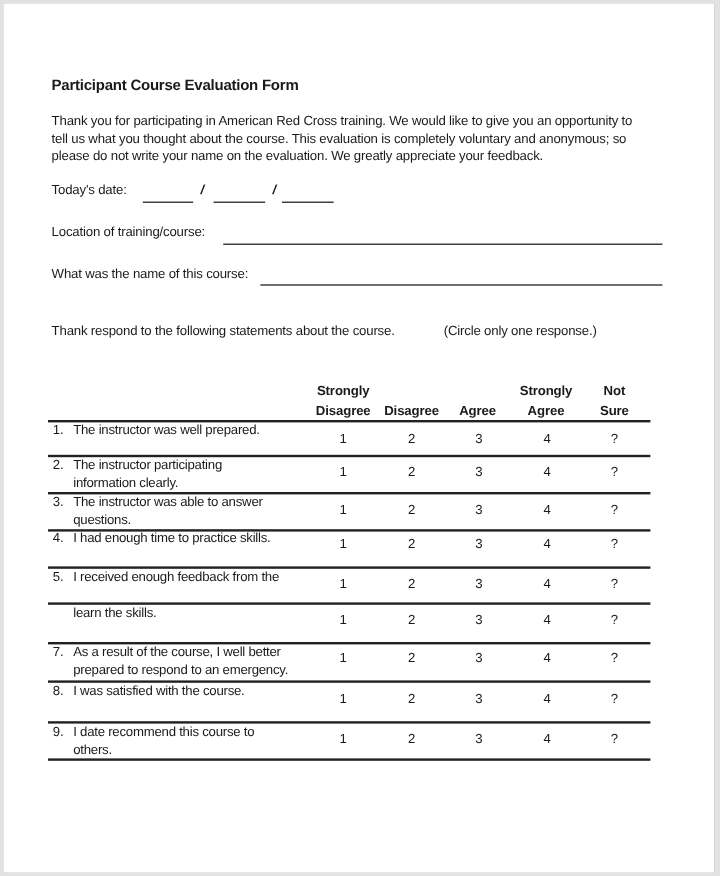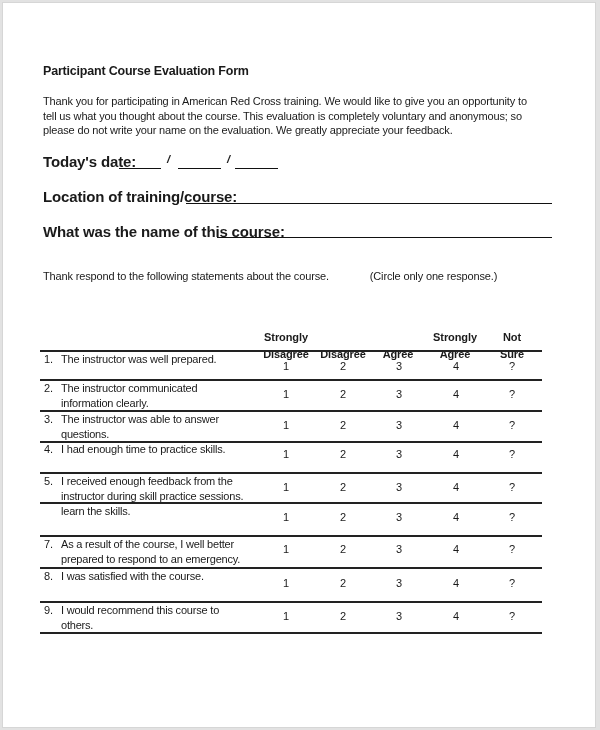--- a/index.html
+++ b/index.html
@@ -33,23 +33,22 @@
   }
   .intro {
     left: 43px; top: 94px;
     width: 510px;
     font-size: 11px;
     line-height: 14.6px;
     letter-spacing: -0.15px;
   }
   .intro p { margin: 0; white-space: nowrap; }
   .field-label {
-    font-size: 15px;
+    font-size: 11px;
     letter-spacing: -0.15px;
-    font-weight: bold;
   }
   .rule {
     position: absolute;
     height: 0;
     border-top: 1.4px solid #111;
   }
   .slash {
     position: absolute;
     font-size: 11px;
     font-weight: bold;
@@ -64,21 +63,20 @@
   .instructions b { font-weight: normal; padding-left: 38px; }
 
   
   .th {
     position: absolute;
     font-size: 11px;
     font-weight: bold;
     text-align: center;
     line-height: 16.5px;
     letter-spacing: -0.1px;
-    margin-top: 11px;
   }
   .hline {
     position: absolute;
     left: 40px;
     width: 502px;
     height: 0;
     border-top: 2px solid #222;
   }
   .row-text {
     position: absolute;
@@ -163,21 +161,21 @@
 <div class="row-text" style="top:352px;">
   <div><span class="num">1.</span><span>The instructor was well prepared.</span></div>
 </div>
 <div class="cell" style="left:271px; top:360px;">1</div>
 <div class="cell" style="left:328px; top:360px;">2</div>
 <div class="cell" style="left:384px; top:360px;">3</div>
 <div class="cell" style="left:441px; top:360px;">4</div>
 <div class="cell" style="left:497px; top:360px;">?</div>
 
 <div class="row-text" style="top:381px;">
-  <div><span class="num">2.</span><span>The instructor communicated</span></div>
+  <div><span class="num">2.</span><span>The instructor participating</span></div>
   <div class="cont">information clearly.</div>
 </div>
 <div class="cell" style="left:271px; top:388px;">1</div>
 <div class="cell" style="left:328px; top:388px;">2</div>
 <div class="cell" style="left:384px; top:388px;">3</div>
 <div class="cell" style="left:441px; top:388px;">4</div>
 <div class="cell" style="left:497px; top:388px;">?</div>
 
 <div class="row-text" style="top:412px;">
   <div><span class="num">3.</span><span>The instructor was able to answer</span></div>
@@ -193,21 +191,20 @@
   <div><span class="num">4.</span><span>I had enough time to practice skills.</span></div>
 </div>
 <div class="cell" style="left:271px; top:448px;">1</div>
 <div class="cell" style="left:328px; top:448px;">2</div>
 <div class="cell" style="left:384px; top:448px;">3</div>
 <div class="cell" style="left:441px; top:448px;">4</div>
 <div class="cell" style="left:497px; top:448px;">?</div>
 
 <div class="row-text" style="top:474px; width:230px;">
   <div><span class="num">5.</span><span>I received enough feedback from the</span></div>
-  <div class="cont" style="white-space:nowrap;">instructor during skill practice sessions.</div>
 </div>
 <div class="cell" style="left:271px; top:481px;">1</div>
 <div class="cell" style="left:328px; top:481px;">2</div>
 <div class="cell" style="left:384px; top:481px;">3</div>
 <div class="cell" style="left:441px; top:481px;">4</div>
 <div class="cell" style="left:497px; top:481px;">?</div>
 
 <div class="row-text" style="top:504px;">
   <div class="cont">learn the skills.</div>
 </div>
@@ -230,20 +227,20 @@
 <div class="row-text" style="top:569px;">
   <div><span class="num">8.</span><span>I was satisfied with the course.</span></div>
 </div>
 <div class="cell" style="left:271px; top:577px;">1</div>
 <div class="cell" style="left:328px; top:577px;">2</div>
 <div class="cell" style="left:384px; top:577px;">3</div>
 <div class="cell" style="left:441px; top:577px;">4</div>
 <div class="cell" style="left:497px; top:577px;">?</div>
 
 <div class="row-text" style="top:603px;">
-  <div><span class="num">9.</span><span>I would recommend this course to</span></div>
+  <div><span class="num">9.</span><span>I date recommend this course to</span></div>
   <div class="cont">others.</div>
 </div>
 <div class="cell" style="left:271px; top:610px;">1</div>
 <div class="cell" style="left:328px; top:610px;">2</div>
 <div class="cell" style="left:384px; top:610px;">3</div>
 <div class="cell" style="left:441px; top:610px;">4</div>
 <div class="cell" style="left:497px; top:610px;">?</div>
 
 </body></html>

